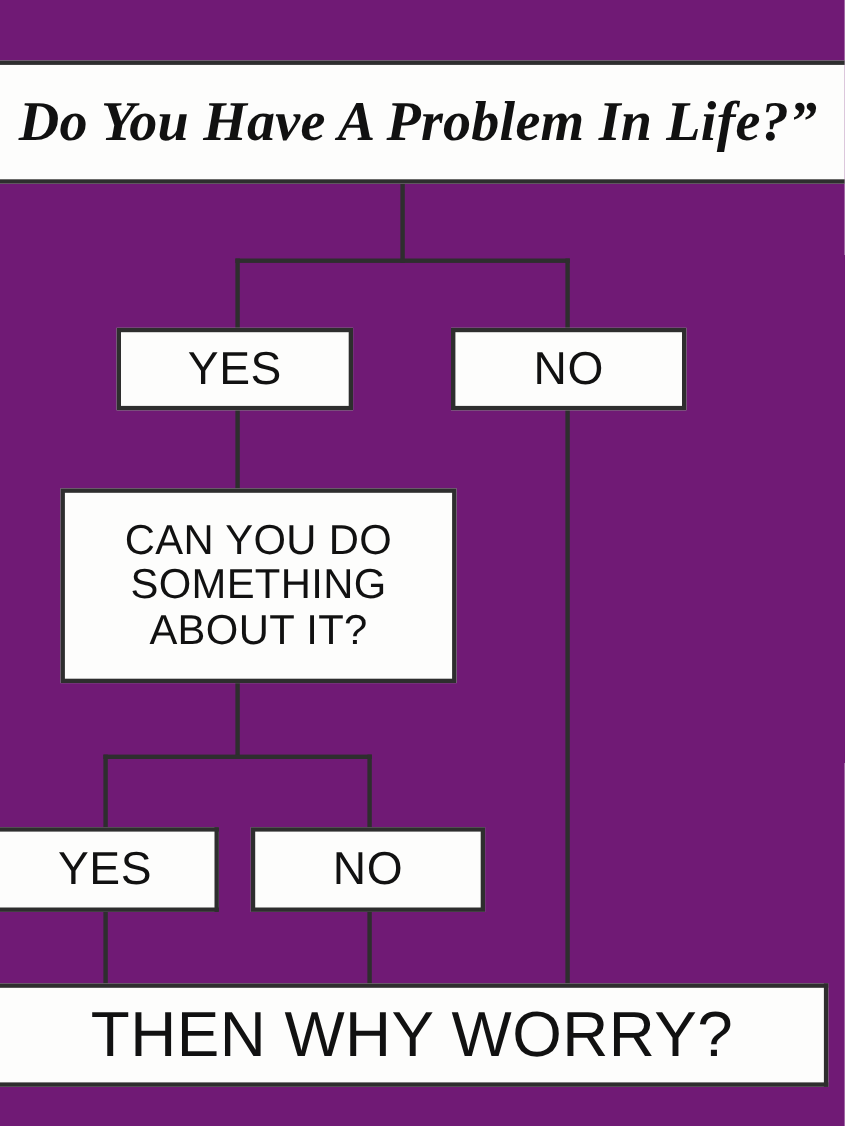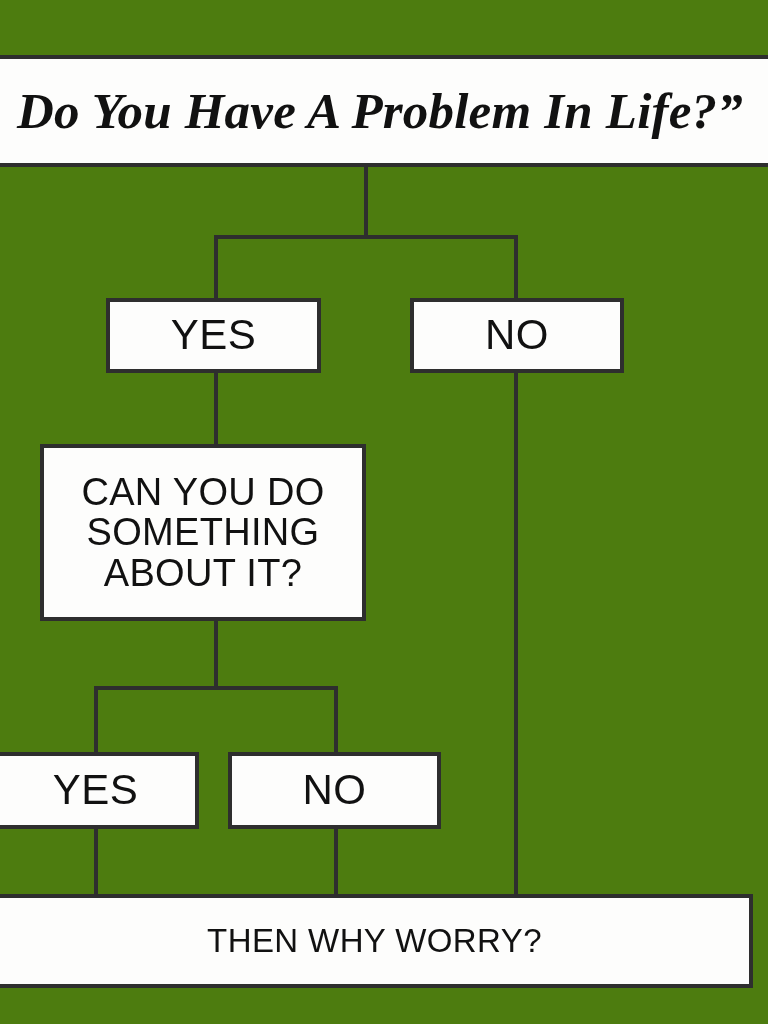--- a/index.html
+++ b/index.html
@@ -8,21 +8,21 @@
     padding: 0;
     background: #ffffff;
   }
   body {
     font-family: "Liberation Sans", sans-serif;
   }
   #canvas {
     position: relative;
     width: 768px;
     height: 1024px;
-    background: #4d7c0f;
+    background: #701a75;
     overflow: hidden;
   }
 
   
   .conn {
     position: absolute;
     background: #2e2e2e;
   }
   .conn.v { width: 4px; }
   .conn.h { height: 4px; }
@@ -67,32 +67,32 @@
     line-height: 1.06;
     white-space: pre-line;
   }
 
   
   #node-yes-1 { left: 106px; top: 298px; width: 215px; height: 75px; }
   #node-no-1  { left: 410px; top: 298px; width: 214px; height: 75px; }
   #node-yes-1 .label, #node-no-1 .label { font-size: 42px; letter-spacing: 0.5px; }
 
   
-  #node-question { left: 40px; top: 444px; width: 326px; height: 177px; }
+  #node-question { left: 55px; top: 444px; width: 360px; height: 177px; }
   #node-question .label { font-size: 38px; letter-spacing: 0.3px; }
 
   
   #node-yes-2 { left: -28px; top: 752px; width: 227px; height: 77px; border-left: none; }
   #node-no-2  { left: 228px; top: 752px; width: 213px; height: 77px; }
   #node-yes-2 .label, #node-no-2 .label { font-size: 42px; letter-spacing: 0.5px; }
   #node-yes-2 .label { transform: translateX(12px); }
 
   
   #node-final { left: -28px; top: 894px; width: 781px; height: 94px; border-left: none; }
-  #node-final .label { font-size: 33px; letter-spacing: 0.4px; transform: translateX(14px); }
+  #node-final .label { font-size: 58px; letter-spacing: 0.4px; transform: translateX(14px); }
 </style>
 </head>
 <body>
 
 <div id="canvas">
 
   <div class="conn v" style="left:364px; top:167px; height:72px;"></div>
 
   <div class="conn h" style="left:214px; top:235px; width:304px;"></div>
 

